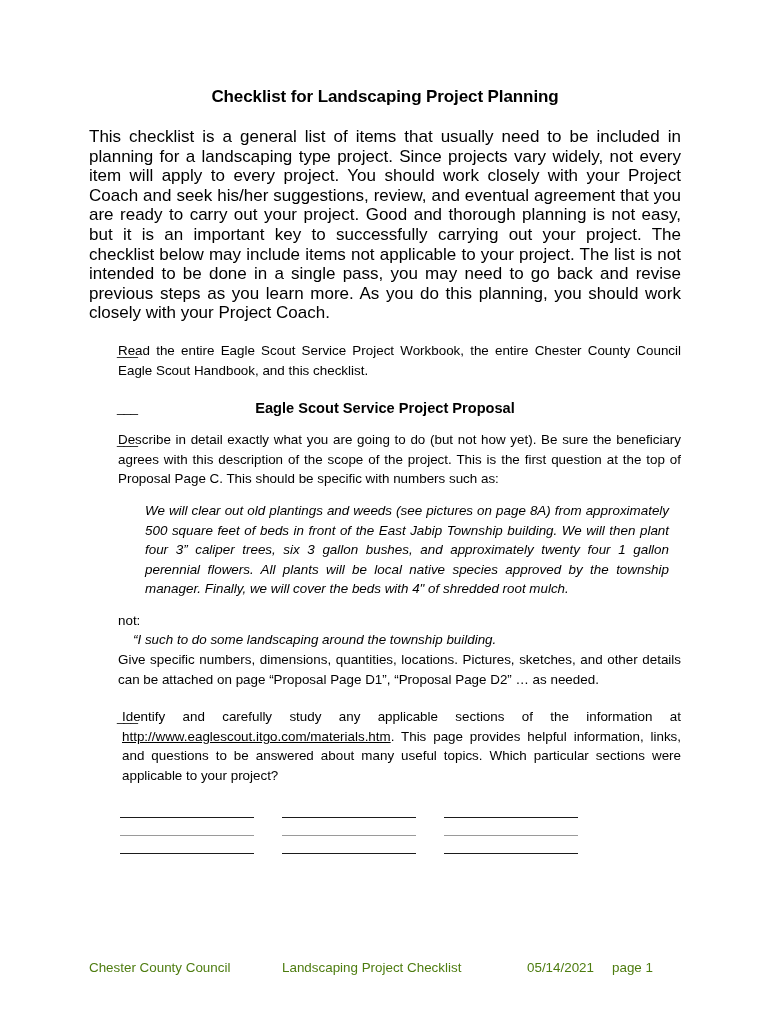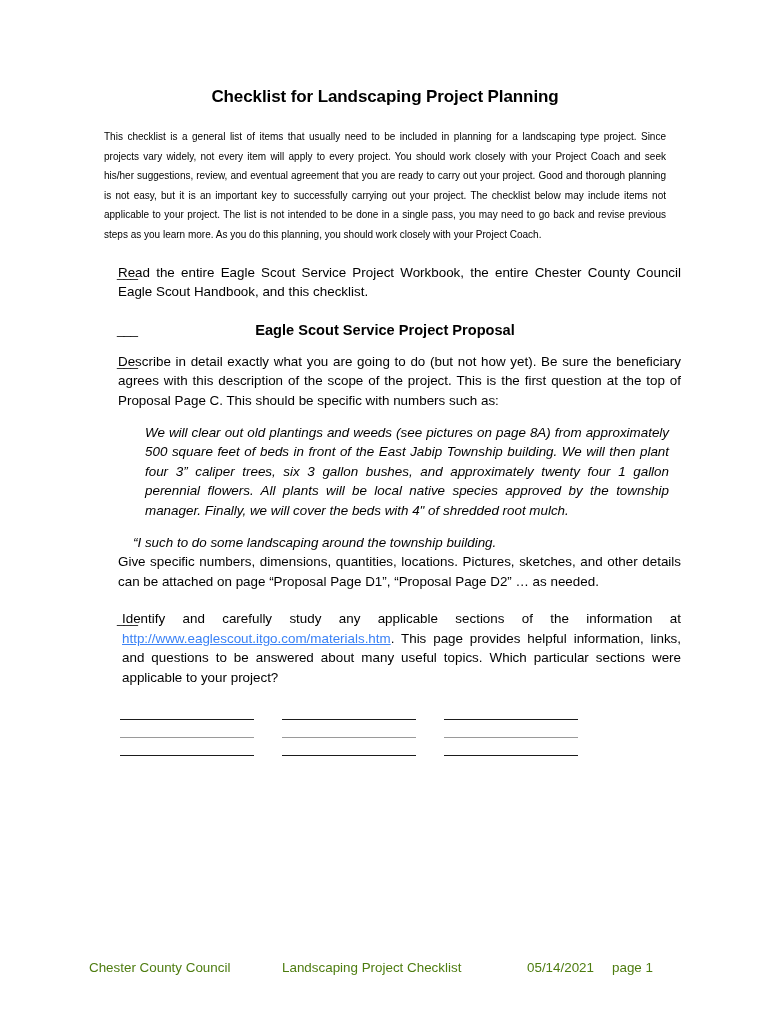--- a/index.html
+++ b/index.html
@@ -34,24 +34,24 @@
   .doc-title {
     font-size: 17px;
     font-weight: bold;
     text-align: center;
     line-height: 22px;
     margin: 0 0 19px 0;
     letter-spacing: -0.1px;
   }
 
   .para {
-    font-size: 10px;
-    line-height: 19.6px;
-    text-align: justify;
-    margin: 15px;
+    font-size: 17px;
+    line-height: 19.6px;
+    text-align: justify;
+    margin: 0;
   }
 
   .intro {
     margin-bottom: 18px;
   }
 
   .section-head {
     font-size: 14.6px;
     font-weight: bold;
     line-height: 20px;
@@ -105,21 +105,21 @@
     padding-left: 15px;
   }
   .follow {
     font-size: 13.4px;
     line-height: 19.6px;
     text-align: justify;
     margin: 0;
   }
 
   a.doclink {
-    color: #3b82f6;
+    color: #000000;
     text-decoration: underline;
   }
 
   
   .blanks-grid {
     margin-top: 14px;
     padding-left: 31px;
     display: flex;
     flex-direction: column;
     gap: 0;
@@ -177,20 +177,21 @@
 
     <h2 class="section-head">Eagle Scout Service Project Proposal</h2>
 
     <div class="check-item" style="margin-bottom:0;">
       <span class="blank">___</span>
       <span>Describe in detail exactly what you are going to do (but not how yet). Be sure the beneficiary agrees with this description of the scope of the project. This is the first question at the top of Proposal Page C. This should be specific with numbers such as:</span>
     </div>
 
     <div class="sub-block">
       <p class="example">We will clear out old plantings and weeds (see pictures on page 8A) from approximately 500 square feet of beds in front of the East Jabip Township building. We will then plant four 3” caliper trees, six 3 gallon bushes, and approximately twenty four 1 gallon perennial flowers. All plants will be local native species approved by the township manager. Finally, we will cover the beds with 4" of shredded root mulch.</p>
+      <p class="lead-in">not:</p>
       <p class="example-quote">“I such to do some landscaping around the township building.</p>
       <p class="follow">Give specific numbers, dimensions, quantities, locations. Pictures, sketches, and other details can be attached on page “Proposal Page D1”, “Proposal Page D2” … as needed.</p>
     </div>
 
     <div class="check-item wide-gap" style="margin-top:18px; margin-bottom:0;">
       <span class="blank">___</span>
       <span>Identify and carefully study any applicable sections of the information at </span><a class="doclink" href="#">http://www.eaglescout.itgo.com/materials.htm</a><span>. This page provides helpful information, links, and questions to be answered about many useful topics. Which particular sections were applicable to your project?</span>
     </div>
 
     <div class="blanks-grid">

